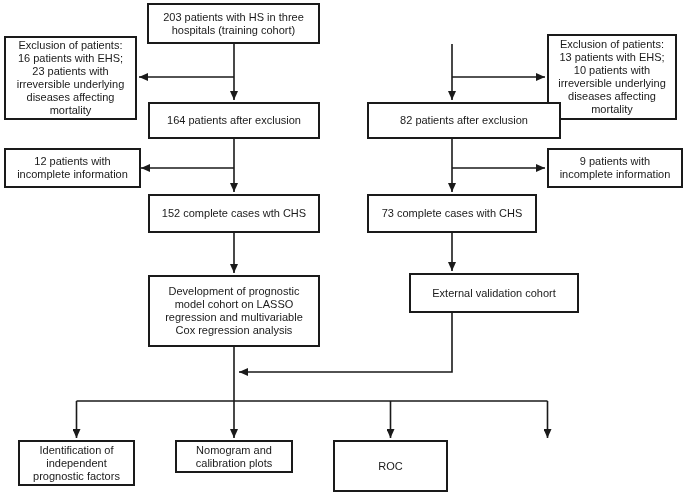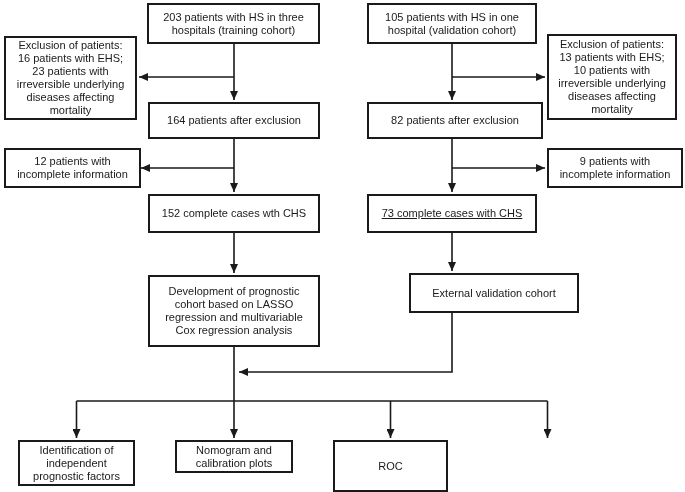--- a/index.html
+++ b/index.html
@@ -64,53 +64,51 @@
     <path d="M76.5,401 L547.5,401"></path>
     <path d="M76.5,401 L76.5,438" marker-end="url(#ah)"></path>
     <path d="M234,401 L234,438" marker-end="url(#ah)"></path>
     <path d="M390.5,401 L390.5,438" marker-end="url(#ah)"></path>
     <path d="M547.5,401 L547.5,438" marker-end="url(#ah)"></path>
   </svg>
 
   <div class="node" style="left:147px;top:3px;width:173px;height:41px;">203 patients with HS in three
 hospitals (training cohort)</div>
 
-  <div class="node" style="left:367px;top:3px;width:170px;height:41px;">105 patients with HS in one
-hospital (validation cohort)</div>
 
   <div class="node" style="left:4px;top:36px;width:133px;height:84px;">Exclusion of patients:
 16 patients with EHS;
 23 patients with
 irreversible underlying
 diseases affecting
 mortality</div>
 
   <div class="node" style="left:547px;top:34px;width:130px;height:86px;">Exclusion of patients:
 13 patients with EHS;
 10 patients with
 irreversible underlying
 diseases affecting
 mortality</div>
 
   <div class="node" style="left:148px;top:102px;width:172px;height:37px;">164 patients after exclusion</div>
 
-  <div class="node" style="left:367px;top:102px;width:176px;height:37px;">82 patients after exclusion</div>
+  <div class="node" style="left:367px;top:102px;width:194px;height:37px;">82 patients after exclusion</div>
 
   <div class="node" style="left:4px;top:148px;width:137px;height:40px;">12 patients with
 incomplete information</div>
 
   <div class="node" style="left:547px;top:148px;width:136px;height:40px;">9 patients with
 incomplete information</div>
 
   <div class="node" style="left:148px;top:194px;width:172px;height:39px;">152 complete cases wth CHS</div>
 
-  <div class="node" style="left:367px;top:194px;width:170px;height:39px;text-decoration:underline;">73 complete cases with CHS</div>
+  <div class="node" style="left:367px;top:194px;width:170px;height:39px;">73 complete cases with CHS</div>
 
   <div class="node" style="left:148px;top:275px;width:172px;height:72px;">Development of prognostic
-cohort based on LASSO
+model cohort on LASSO
 regression and multivariable
 Cox regression analysis</div>
 
   <div class="node" style="left:367px;top:273px;width:170px;height:40px;margin-left:42px;">External validation cohort</div>
 
   <div class="node" style="left:18px;top:440px;width:117px;height:46px;">Identification of
 independent
 prognostic factors</div>
 
   <div class="node" style="left:175px;top:440px;width:118px;height:33px;">Nomogram and

